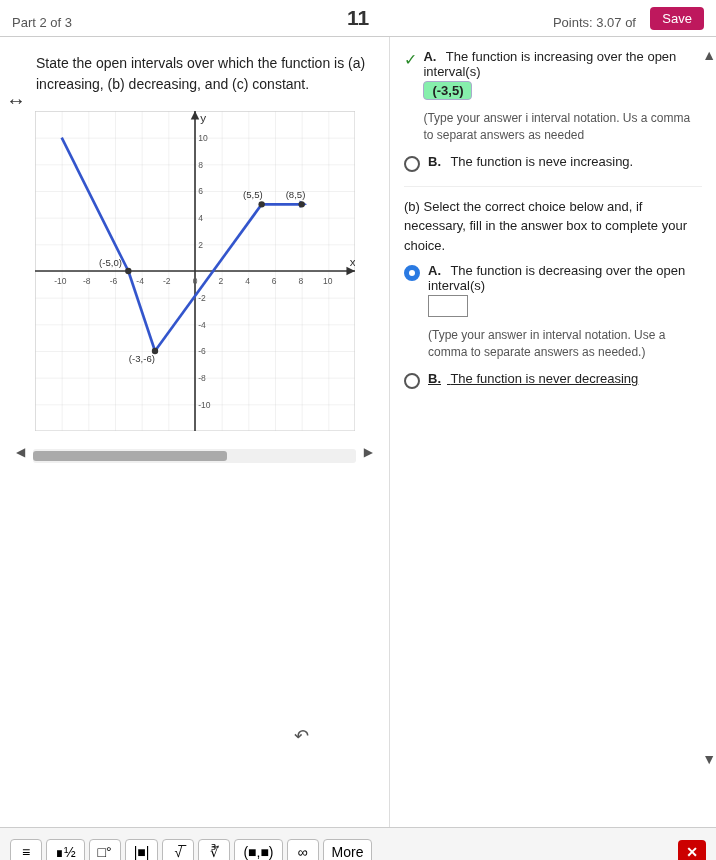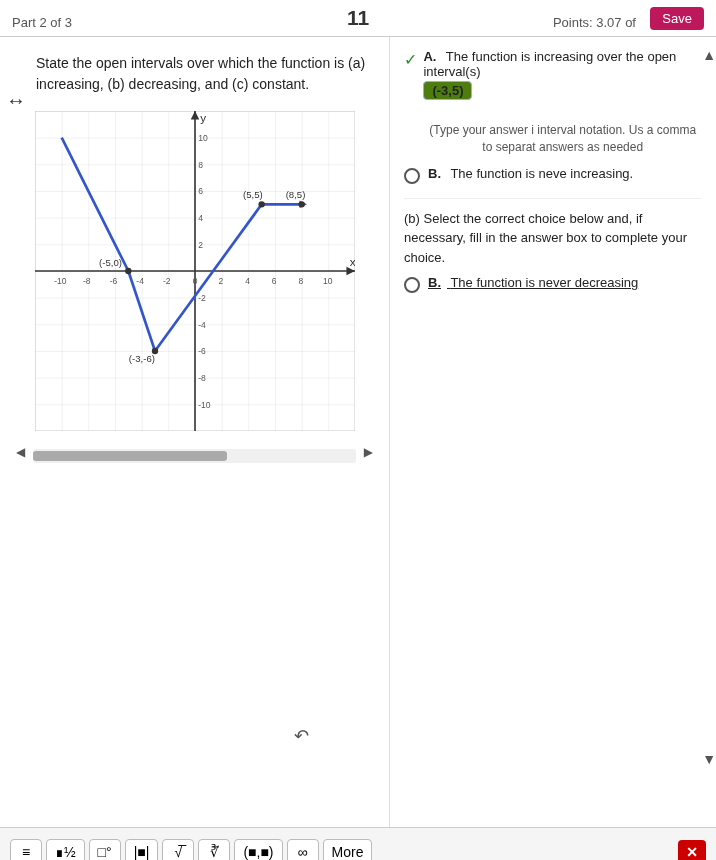--- a/index.html
+++ b/index.html
@@ -157,35 +157,34 @@
       border-radius: 50%;
     }
     .check-icon {
       color: #2a8a2a;
       font-size: 16px;
       margin-right: 6px;
       margin-top: 1px;
     }
 
     .answer-highlight {
-      background: #4d7c0f;
+      background: #86efac;
       border: 1px solid #aac;
       border-radius: 4px;
       padding: 1px 8px;
       display: inline-block;
       margin: 2px 0;
       font-weight: bold;
     }
 
     .type-note {
       color: #555;
       font-size: 12px;
-      margin-top: 20px;
+      margin-top: 8px;
       line-height: 1.4;
-      text-align: center;
     }
 
     .section-b {
       margin-top: 10px;
       border-top: 1px solid #eee;
       padding-top: 10px;
     }
 
     .section-b-title {
       font-size: 13px;
@@ -382,20 +381,30 @@
         <div>
           <span class="option-label">B.</span>
           <span>The function is neve increasing.</span>
         </div>
       </div>
     </div>
 
     <div class="section-b">
       <p class="section-b-title">(b) Select the correct choice below and, if necessary, fill in the answer box to complete your choice.</p>
 
+      <div class="option-row" style="cursor:pointer;">
+        <div class="radio-circle checked"></div>
+        <div>
+          <span class="option-label">A.</span>
+          <span>The function is decreasing over the open interval(s)</span>
+          <br>
+          <div class="answer-input-box"></div>
+          <p class="type-note">(Type your answer in interval notation. Use a comma to separate answers as needed.)</p>
+        </div>
+      </div>
 
       <div class="option-row" style="cursor:pointer;text-decoration:underline;">
         <div class="radio-circle"></div>
         <div>
           <span class="option-label">B.</span>
           <span>The function is never decreasing</span>
         </div>
       </div>
     </div>
 

